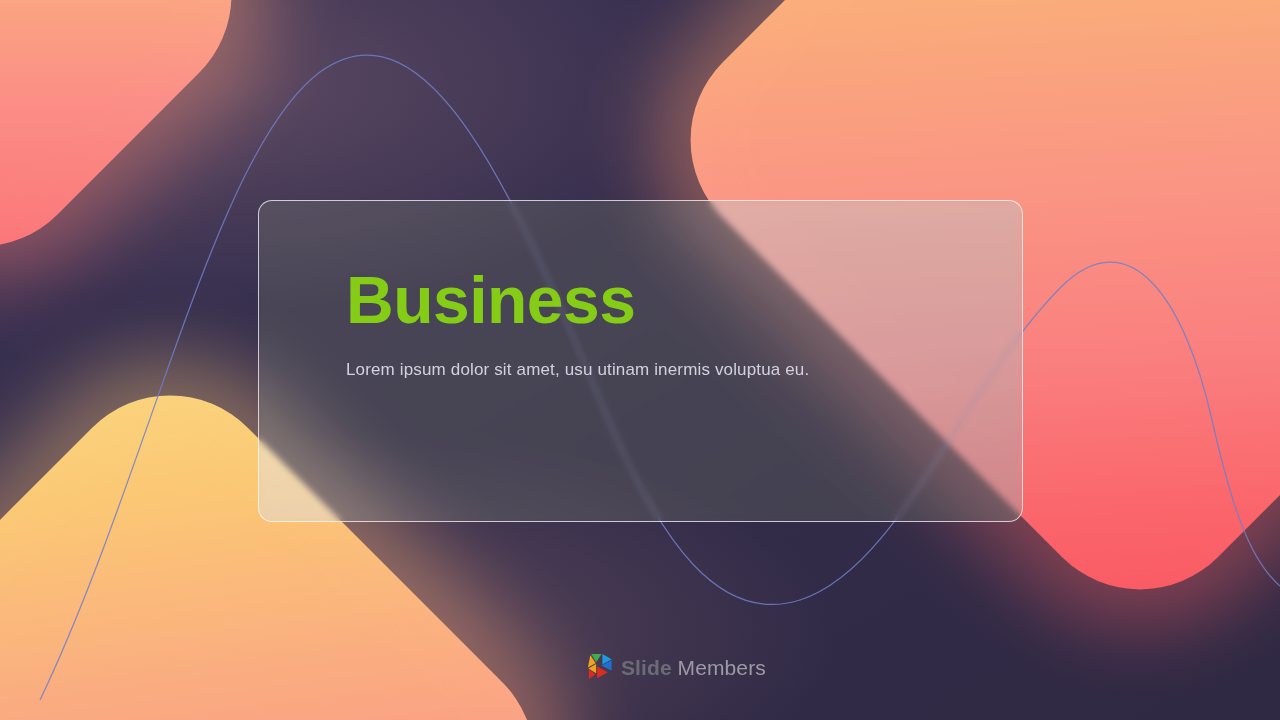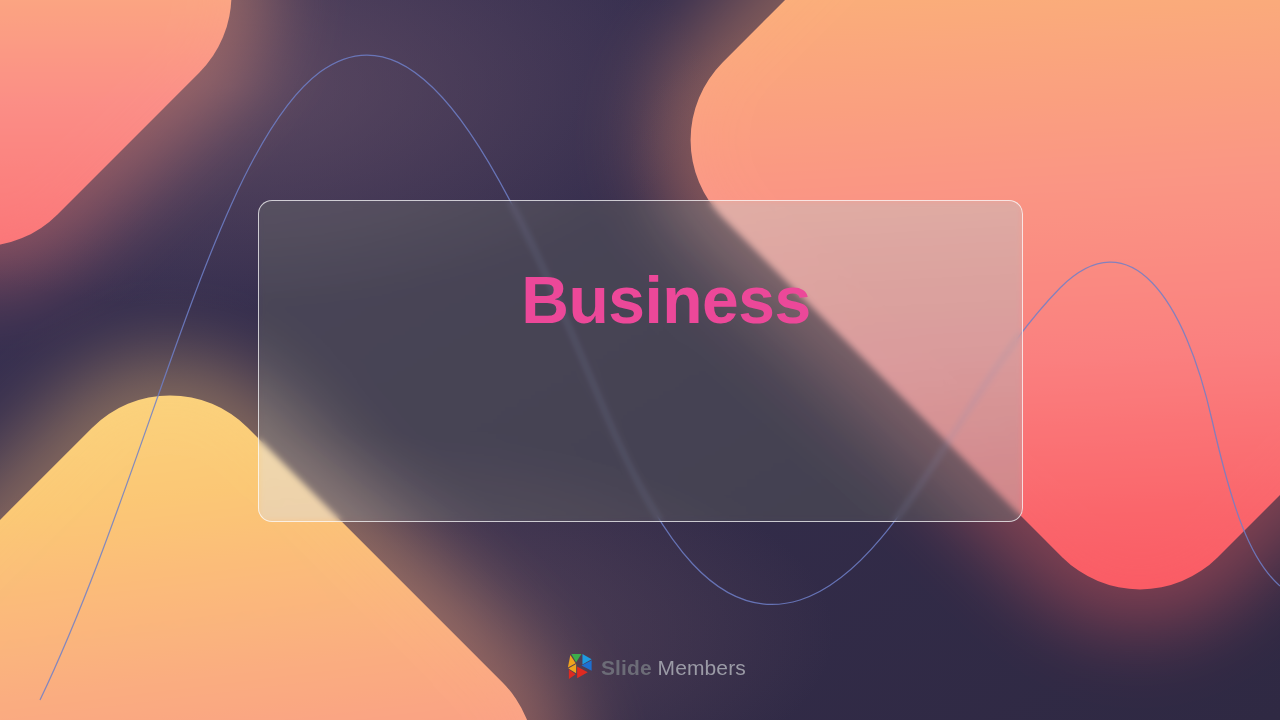--- a/index.html
+++ b/index.html
@@ -117,37 +117,36 @@
     left: 346px;
     top: 262px;
     width: 640px;
   }
 
   .title {
     font-size: 66px;
     font-weight: 700;
     line-height: 1.18;
     letter-spacing: -0.5px;
-    color: #ec4899;
-    text-align: center;
+    color: #84cc16;
   }
 
   .subtitle {
     margin-top: 18px;
     font-size: 17px;
     font-weight: 400;
     line-height: 1.4;
     letter-spacing: 0.15px;
     color: #D3D0DF;
   }
 
   
   .footer-logo {
     position: absolute;
-    left: 566px;
+    left: 586px;
     top: 652px;
     display: flex;
     align-items: center;
     gap: 7px;
   }
 
   .logo-mark {
     width: 28px;
     height: 30px;
     display: block;
@@ -181,20 +180,21 @@
              C 1130,218 1185,300 1212,420
              C 1232,508 1250,560 1280,586" fill="none" stroke="#6E7FC8" stroke-width="1.25" stroke-opacity="0.85"></path>
   </svg>
 
   <div class="card"></div>
 
   <div class="text-block">
     <div class="title">
       <span>Business</span><br>
     </div>
+    <div class="subtitle">Lorem ipsum dolor sit amet, usu utinam inermis voluptua eu.</div>
   </div>
 
   <div class="footer-logo">
     <svg class="logo-mark" viewBox="0 0 56 62">
       <polygon points="10,4 31,4 20,21" fill="#3DAE4A"></polygon>
       <polygon points="33,4 52,15 33,26" fill="#1E9BE0"></polygon>
       <polygon points="8,6 19,23 3,32" fill="#F0A41E"></polygon>
       <polygon points="31,28 52,17 52,39" fill="#1E6FD0"></polygon>
       <polygon points="4,34 20,25 20,44" fill="#F0A41E"></polygon>
       <polygon points="22,30 44,42 22,54" fill="#E02A20"></polygon>

